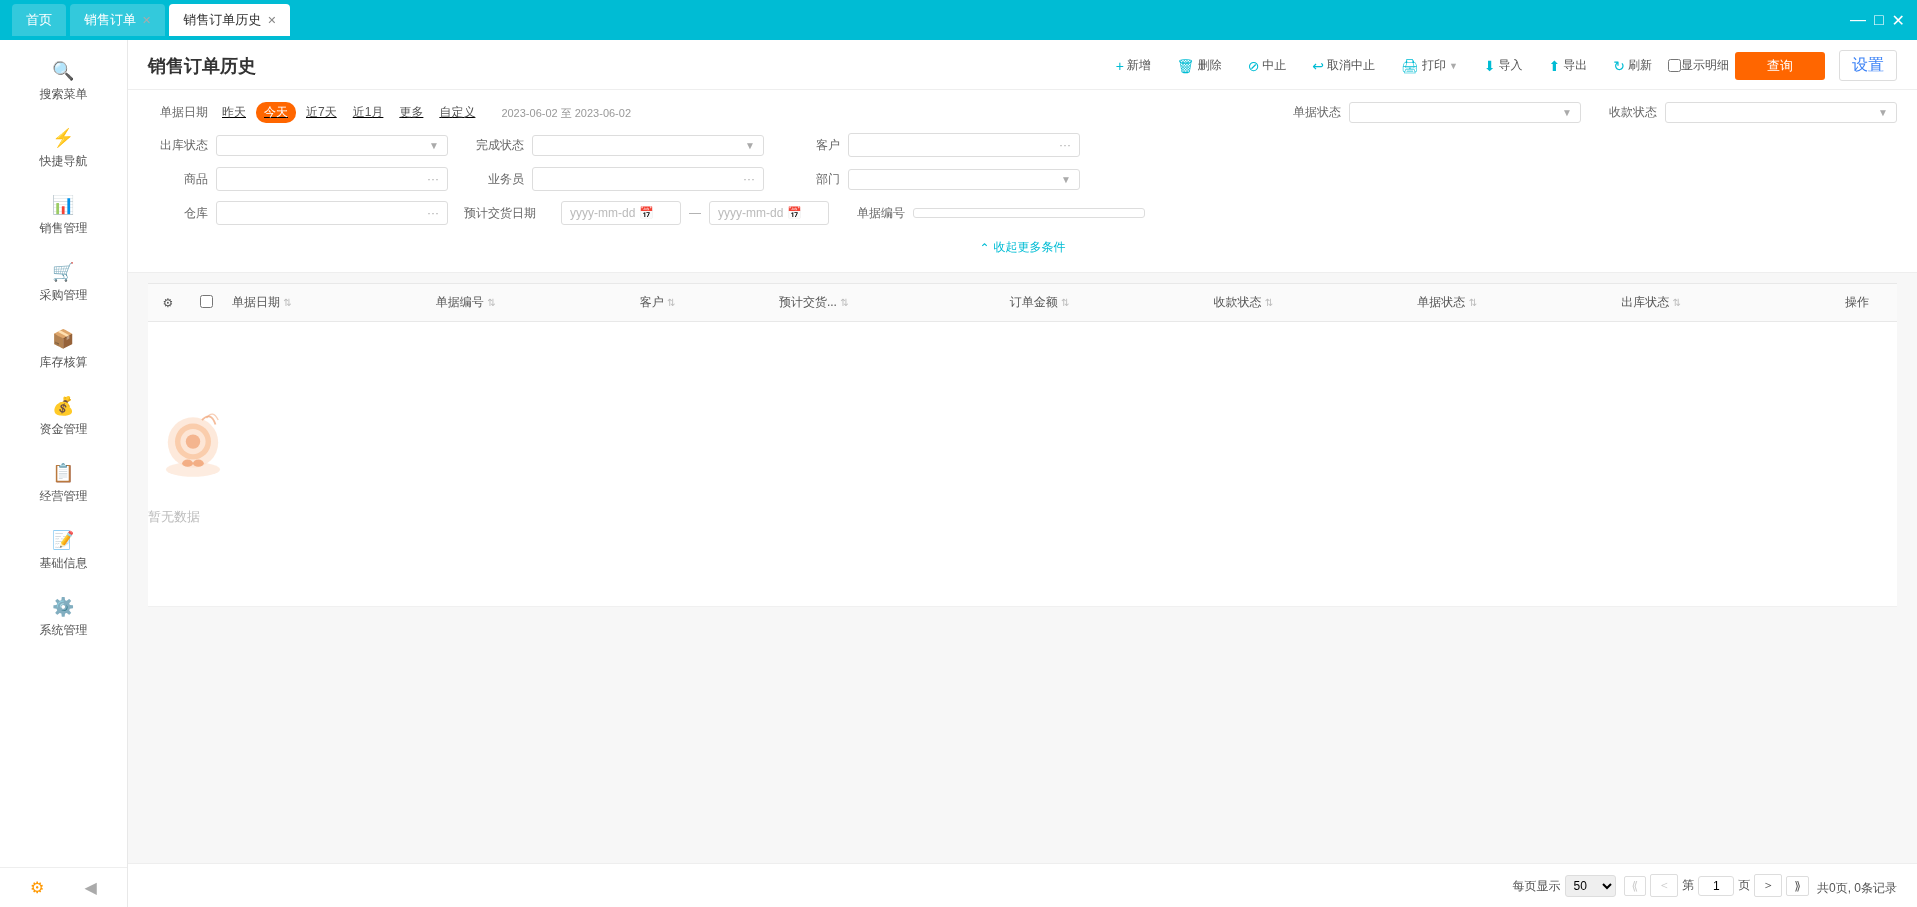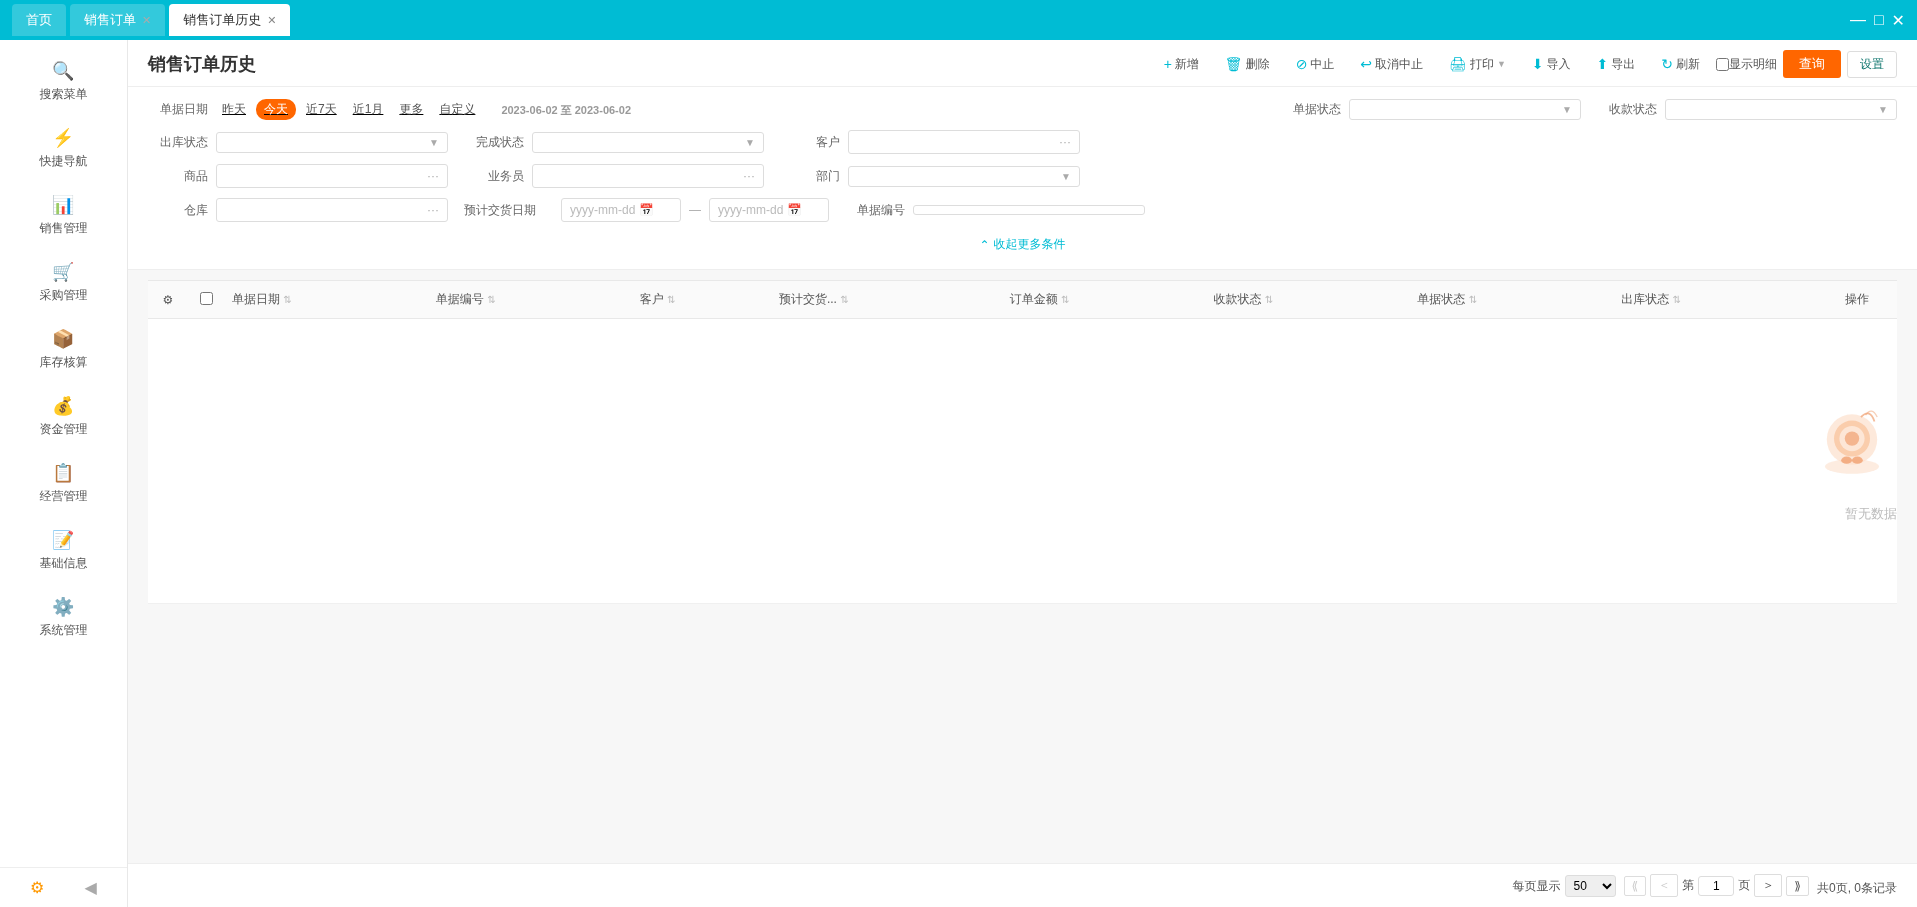--- a/index.html
+++ b/index.html
@@ -116,33 +116,34 @@
       cursor: pointer;
       color: #555;
       background: none;
       border: none;
     }
     .toolbar-btn .tb-icon { color: #00bcd4; font-size: 14px; }
     .btn-query {
       background: #ff6600;
       color: #fff;
       border: none;
-      padding: 5px 16px;
+      padding: 5px 32px;
       border-radius: 3px;
       font-size: 13px;
       cursor: pointer;
     }
     .btn-settings {
       background: #fff;
-      color: #0f766e;
+      color: #3b82f6;
       border: 1px solid #ddd;
       padding: 4px 12px;
       border-radius: 3px;
-      font-size: 12px;
-      cursor: pointer;
+      font-size: 16px;
+      cursor: pointer;
+      margin-left: 8px;
     }
     .toolbar-right { margin-left: auto; display: flex; gap: 6px; align-items: center; }
     .display-details { display: flex; align-items: center; font-size: 12px; color: #555; }
     .display-details input[type=checkbox] { accent-color: #00bcd4; }
 
     
     .filter-area {
       background: #fff;
       padding: 12px 20px;
       border-bottom: 1px solid #eee;
@@ -275,21 +276,21 @@
     .data-table th .sort-arrows { color: #bbb; font-size: 10px; }
     .data-table th.settings-col { width: 40px; text-align: center; }
     .data-table th.check-col { width: 36px; text-align: center; }
     .data-table th.ops-col { width: 80px; text-align: center; }
     .data-table td { padding: 10px 8px; border-bottom: 1px solid #f0f0f0; color: #555; }
 
     
     .empty-state {
       display: flex;
       flex-direction: column;
-      align-items: flex-end;
+      align-items: flex-start;
       justify-content: center;
       padding: 80px 0;
     }
     .empty-icon {
       width: 90px;
       height: 90px;
       margin-bottom: 16px;
     }
     .empty-text {
       font-size: 13px;
@@ -468,21 +469,21 @@
             <div class="date-tabs">
               <span class="date-tab">昨天</span>
               <span class="date-tab active">今天</span>
               <span class="date-tab">近7天</span>
               <span class="date-tab">近1月</span>
               <span class="date-tab">更多</span>
               <span class="date-tab">自定义</span>
             </div>
           </div>
         </div>
-        <div style="font-size:11px;color:#999;margin-left:4px;align-self:flex-end;padding-bottom:2px;font-weight:bold;">2023-06-02 至 2023-06-02</div>
+        <div style="font-size:11px;color:#999;margin-left:4px;align-self:flex-end;padding-bottom:2px;">2023-06-02 至 2023-06-02</div>
 
         <div class="filter-item" style="margin-left:auto;">
           <span class="filter-label">单据状态</span>
           <div class="select-box" style="min-width:200px;">
             <span></span>
             <span class="arrow">▼</span>
           </div>
         </div>
 
         <div class="filter-item">

